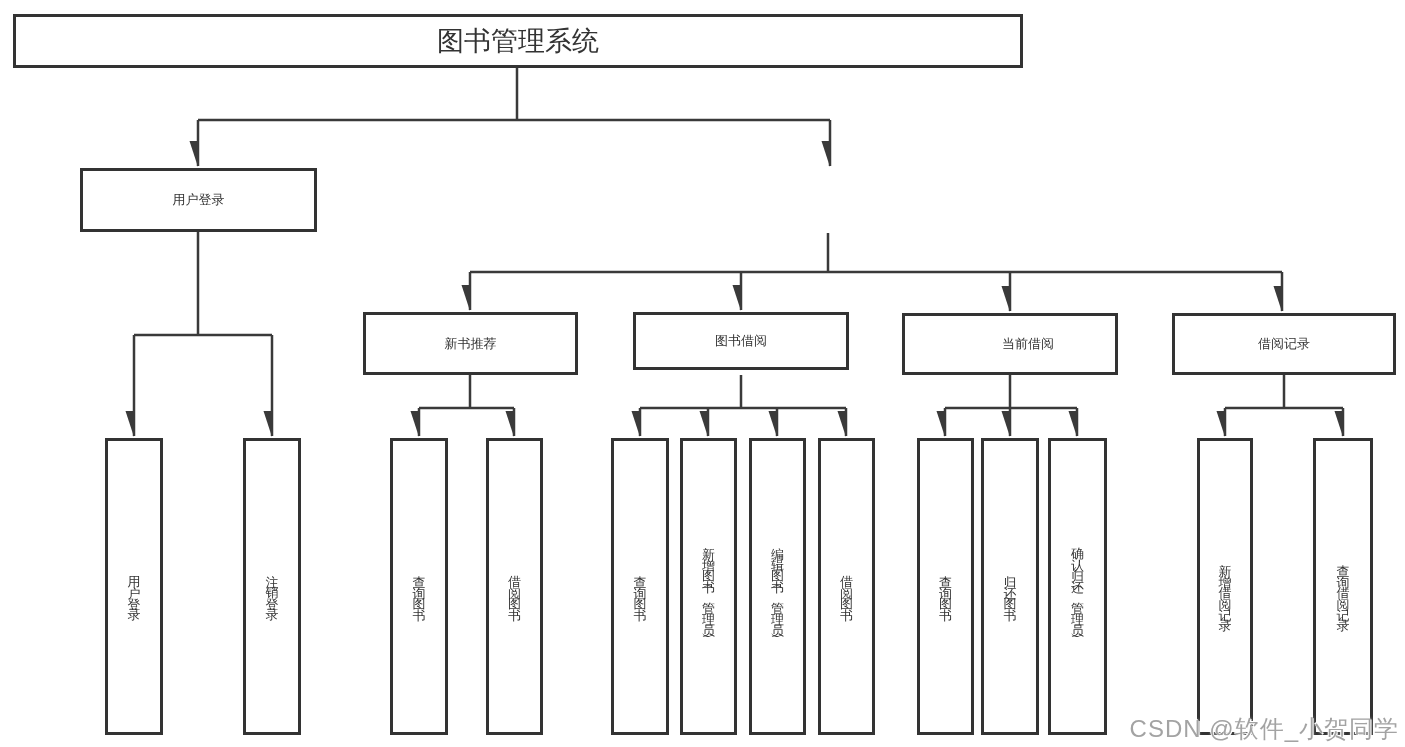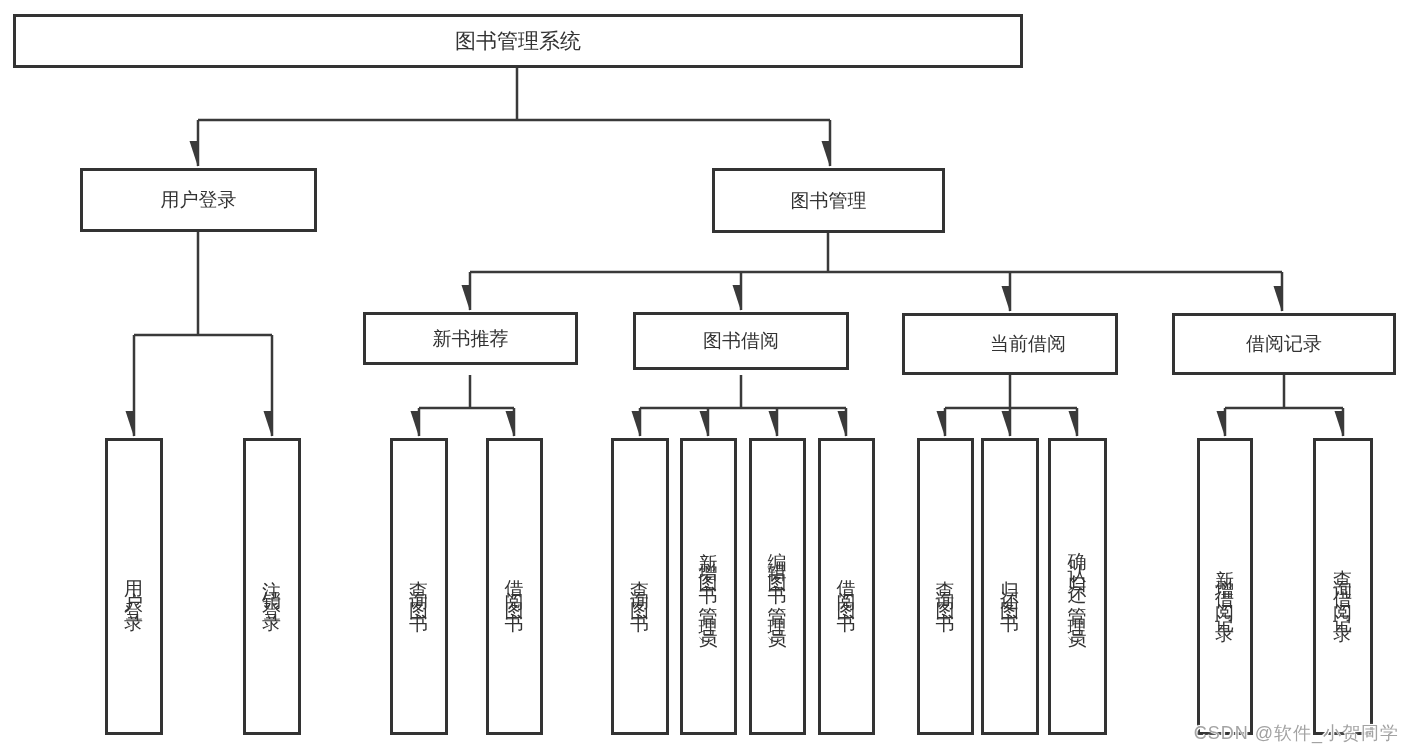--- a/index.html
+++ b/index.html
@@ -19,35 +19,35 @@
   }
   .box {
     position: absolute;
     box-sizing: border-box;
     border: 3px solid #333333;
     background: #ffffff;
     color: #333333;
     display: flex;
     align-items: center;
     justify-content: center;
-    font-size: 19px;
+    font-size: 13px;
     z-index: 2;
     white-space: nowrap;
   }
   .vlabel {
     writing-mode: vertical-rl;
     line-height: 1;
     letter-spacing: 11px;
     white-space: nowrap;
   }
   
-  #n-root        { left: 13px;   top: 14px;  width: 1010px; height: 54px; font-size: 21px; }
+  #n-root        { left: 13px;   top: 14px;  width: 1010px; height: 54px; font-size: 27px; }
   #n-login       { left: 80px;   top: 168px; width: 237px;  height: 64px; }
   #n-mgmt        { left: 712px;  top: 168px; width: 233px;  height: 65px; }
-  #n-rec         { left: 363px;  top: 312px; width: 215px;  height: 53px; }
+  #n-rec         { left: 363px;  top: 312px; width: 215px;  height: 63px; }
   #n-borrow      { left: 633px;  top: 312px; width: 216px;  height: 58px; }
   #n-cur         { left: 902px;  top: 313px; width: 216px;  height: 62px; padding-left: 36px; }
   #n-hist        { left: 1172px; top: 313px; width: 224px;  height: 62px; }
   #n-leaf-login  { left: 105px;  top: 438px; width: 58px;   height: 297px; }
   #n-leaf-logout { left: 243px;  top: 438px; width: 58px;   height: 297px; }
   #n-rec-query   { left: 390px;  top: 438px; width: 58px;   height: 297px; }
   #n-rec-borrow  { left: 486px;  top: 438px; width: 57px;   height: 297px; }
   #n-bb-query    { left: 611px;  top: 438px; width: 58px;   height: 297px; }
   #n-bb-add      { left: 680px;  top: 438px; width: 57px;   height: 297px; }
   #n-bb-edit     { left: 749px;  top: 438px; width: 57px;   height: 297px; }
@@ -55,21 +55,21 @@
   #n-cb-query    { left: 917px;  top: 438px; width: 57px;   height: 297px; }
   #n-cb-return   { left: 981px;  top: 438px; width: 58px;   height: 297px; }
   #n-cb-confirm  { left: 1048px; top: 438px; width: 59px;   height: 297px; }
   #n-br-add      { left: 1197px; top: 438px; width: 56px;   height: 297px; }
   #n-br-query    { left: 1313px; top: 438px; width: 60px;   height: 297px; }
   #watermark {
     position: absolute;
     right: 6px;
     bottom: 2px;
     z-index: 3;
-    font-size: 18px;
+    font-size: 24px;
     color: #a3a3a3;
     text-shadow: 0 0 3px #ffffff, 1px 1px 0 #ffffff, -1px -1px 0 #ffffff;
     letter-spacing: 1px;
   }
 </style>
 </head>
 <body>
 
 <div id="stage">
 
@@ -116,23 +116,20 @@
     </g>
   </svg>
 
   <div class="box" id="n-root">
     <span>图书管理系统</span>
   </div>
 
   <div class="box" id="n-login">
     <span>用户登录</span>
   </div>
-  <div class="box" id="n-mgmt">
-    <span>图书管理</span>
-  </div>
 
   <div class="box" id="n-rec">
     <span>新书推荐</span>
   </div>
   <div class="box" id="n-borrow">
     <span>图书借阅</span>
   </div>
   <div class="box" id="n-cur">
     <span>当前借阅</span>
   </div>

